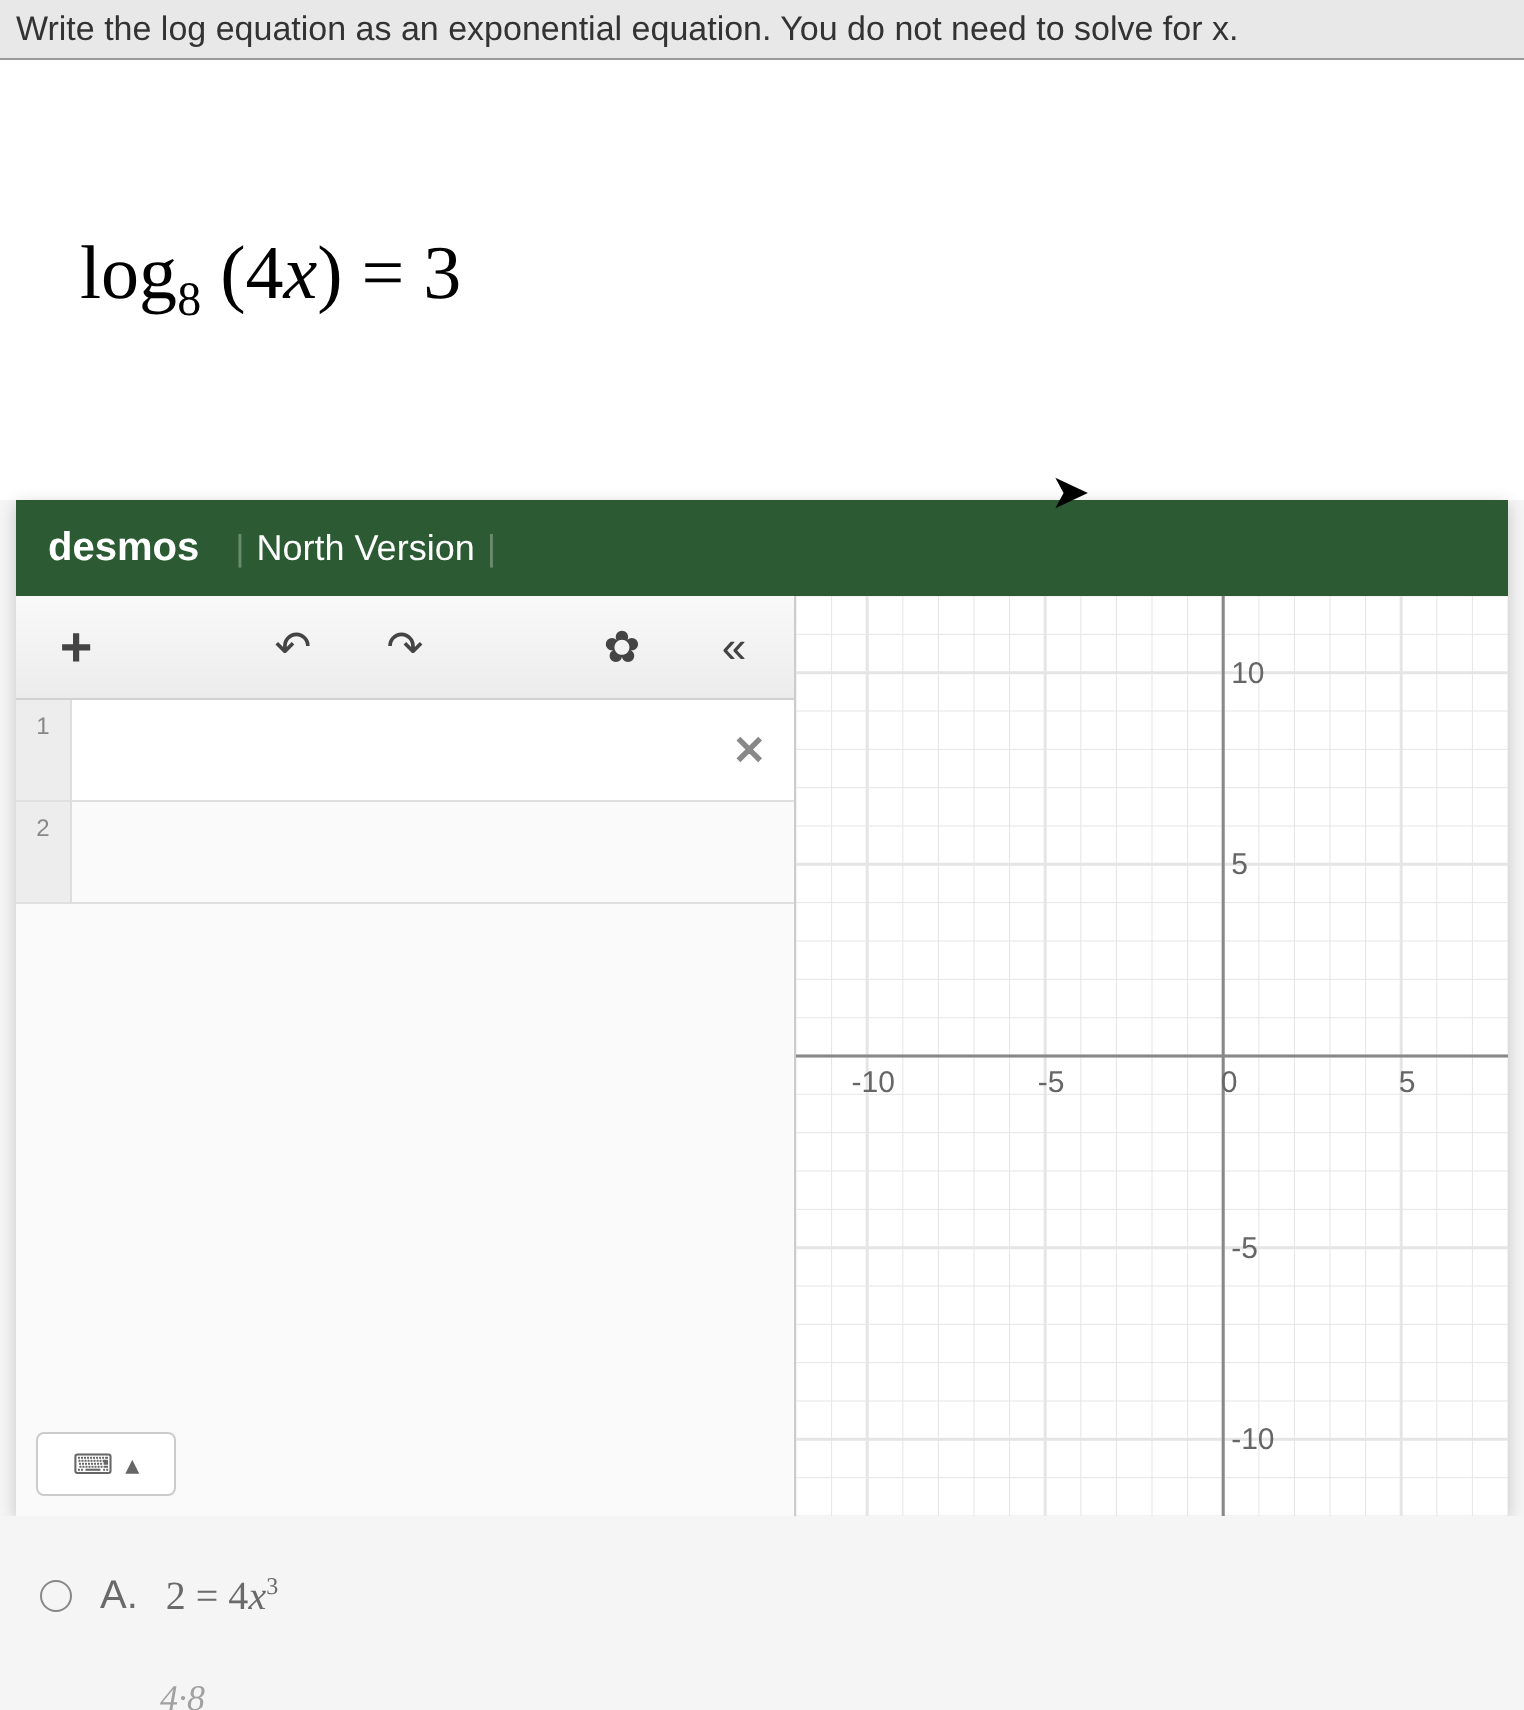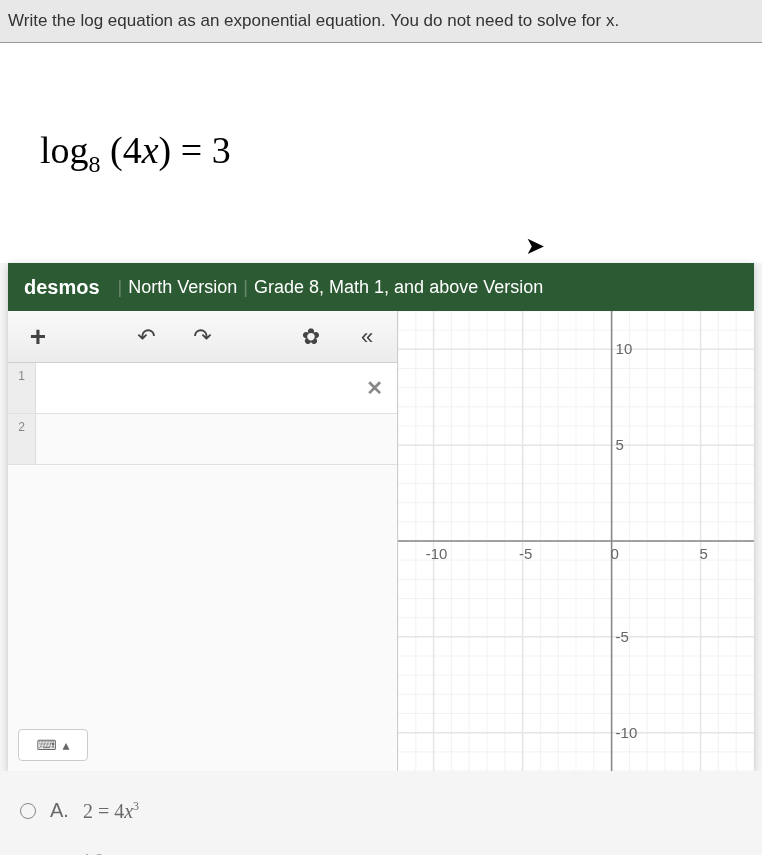--- a/index.html
+++ b/index.html
@@ -8,21 +8,21 @@
       height: 855px;
       font-family: Arial, sans-serif;
       background: #f5f5f5;
       overflow: hidden;
     }
     .question-bar {
       background: #e8e8e8;
       padding: 3px 8px;
       font-size: 17px;
       color: #333;
-      height: 43px;
+      height: 30px;
       display: flex;
       align-items: center;
       border-bottom: 1px solid #999;
     }
     .equation-area {
       background: #fff;
       height: 220px;
       padding: 32px 40px;
       display: flex;
       align-items: center;
@@ -179,21 +179,20 @@
 <div class="equation-area">
   <div class="equation" id="eq-main">log<sub>8</sub> (4<i>x</i>) = 3</div>
 </div>
 
 <div class="desmos-container">
   <div class="desmos-header">
     <span class="desmos-brand">desmos</span>
     <span class="divider">|</span>
     <span>North Version</span>
     <span class="divider">|</span>
-    <span>Grade 8, Math 1, and above Version</span>
   </div>
   <div class="desmos-body">
     <div class="expr-panel">
       <div class="expr-toolbar">
         <div class="tool-btn plus">+</div>
         <div class="tool-spacer"></div>
         <div class="tool-btn">↶</div>
         <div class="tool-btn">↷</div>
         <div class="tool-spacer"></div>
         <div class="tool-btn">✿</div>

